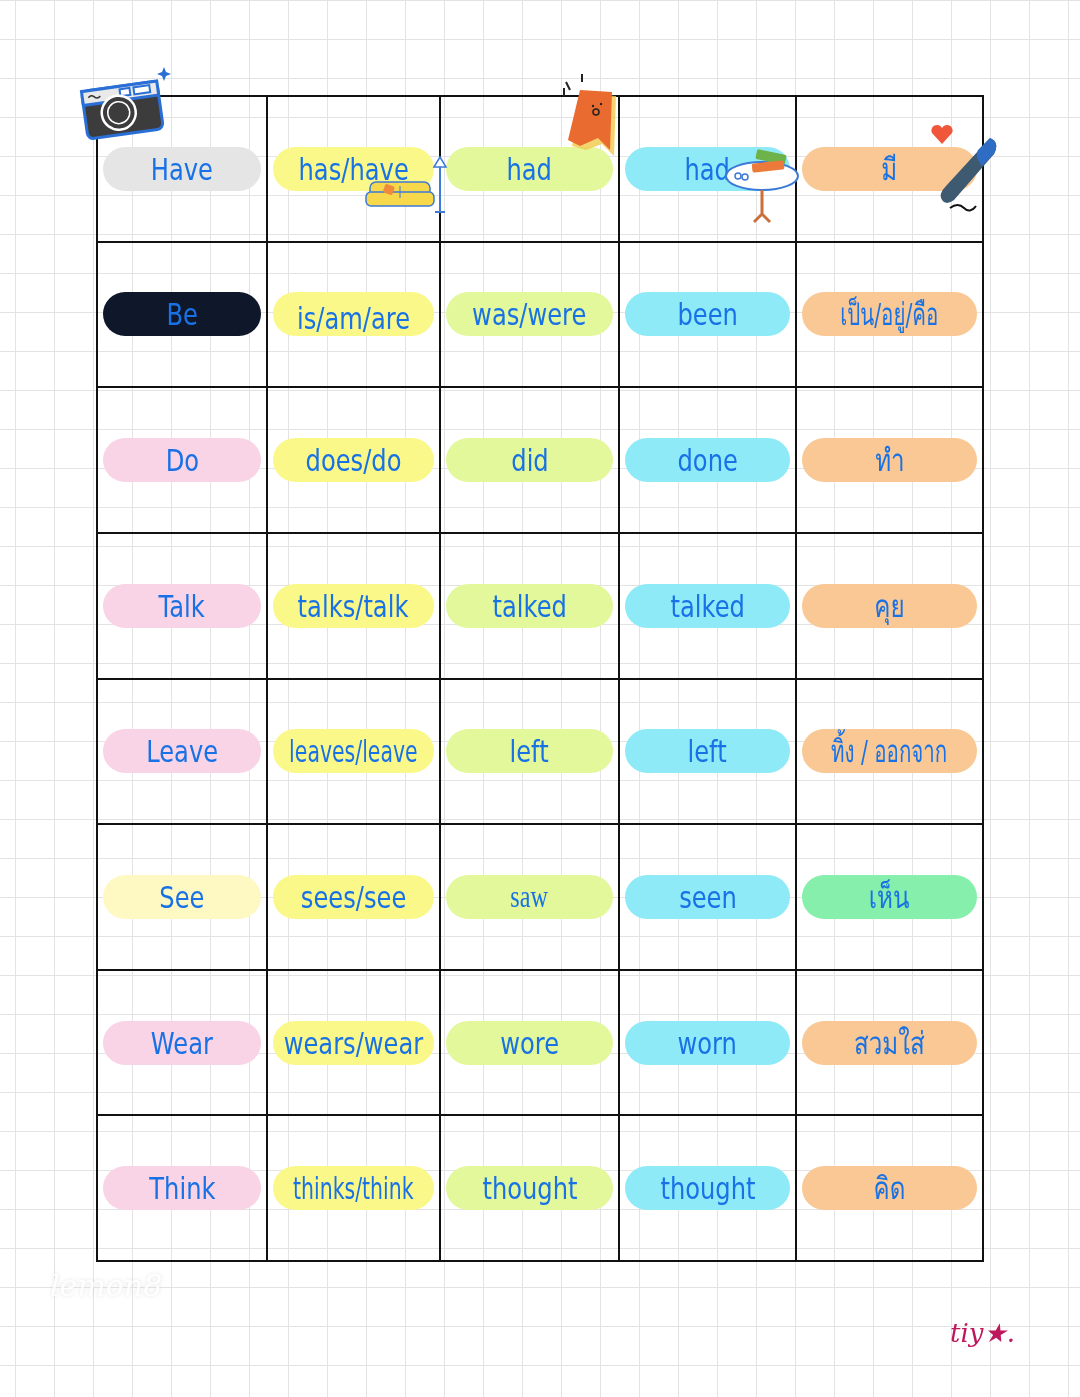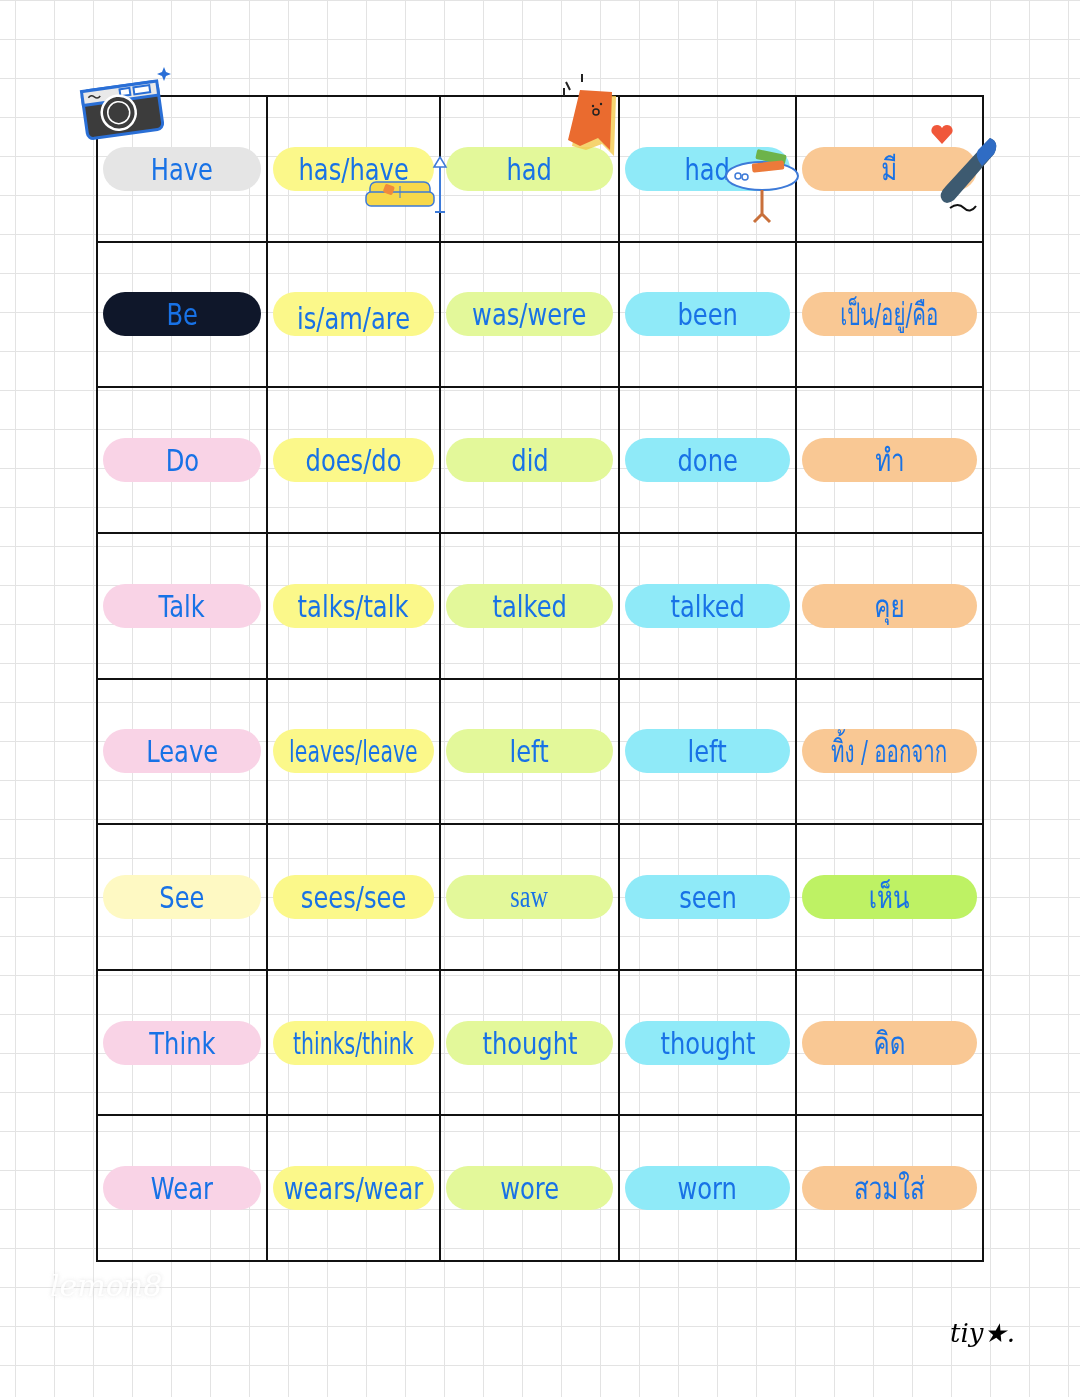--- a/index.html
+++ b/index.html
@@ -39,21 +39,21 @@
   }
   .pill span { display: inline-block; transform: scaleX(0.78); transform-origin: center; }
   .pill.narrow span { transform: scaleX(0.66); }
   .deco { position: absolute; }
   .watermark {
     position: absolute; left: 50px; top: 1268px; font-size: 30px; color: #ffffff;
     font-style: italic; font-family: "DejaVu Serif", serif; opacity: .9;
     text-shadow: 0 0 4px rgba(200,200,200,.6);
   }
   .signature {
-    position: absolute; left: 950px; top: 1318px; font-size: 26px; color: #000000;
+    position: absolute; left: 950px; top: 1318px; font-size: 26px; color: #be185d;
     font-family: "DejaVu Serif", serif; font-style: italic;
   }
 </style>
 </head>
 <body>
 
 <div class="sheet">
   <table class="verbs">
     <colgroup>
         <col class="c0">
@@ -154,56 +154,56 @@
             </div></td>
           <td><div class="pill" style="background: rgb(251, 248, 138);">
               <span>sees/see</span>
             </div></td>
           <td><div class="pill" style="background: rgb(227, 248, 154); font-family: Liberation Serif, serif;">
               <span>saw</span>
             </div></td>
           <td><div class="pill" style="background: rgb(143, 234, 248);">
               <span>seen</span>
             </div></td>
-          <td><div class="pill" style="background: #bef264;">
+          <td><div class="pill" style="background: #86efac;">
               <span>เห็น</span>
+            </div></td>
+        </tr>
+        <tr class="row">
+          <td><div class="pill" style="background: rgb(249, 211, 230);">
+              <span>Wear</span>
+            </div></td>
+          <td><div class="pill" style="background: rgb(251, 248, 138);">
+              <span>wears/wear</span>
+            </div></td>
+          <td><div class="pill" style="background: rgb(227, 248, 154);">
+              <span>wore</span>
+            </div></td>
+          <td><div class="pill" style="background: rgb(143, 234, 248);">
+              <span>worn</span>
+            </div></td>
+          <td><div class="pill" style="background: rgb(249, 200, 148);">
+              <span>สวมใส่</span>
             </div></td>
         </tr>
         <tr class="row">
           <td><div class="pill" style="background: rgb(249, 211, 230);">
               <span>Think</span>
             </div></td>
           <td><div class="pill narrow" style="background: rgb(251, 248, 138);">
               <span>thinks/think</span>
             </div></td>
           <td><div class="pill" style="background: rgb(227, 248, 154);">
               <span>thought</span>
             </div></td>
           <td><div class="pill" style="background: rgb(143, 234, 248);">
               <span>thought</span>
             </div></td>
           <td><div class="pill" style="background: rgb(249, 200, 148);">
               <span>คิด</span>
-            </div></td>
-        </tr>
-        <tr class="row">
-          <td><div class="pill" style="background: rgb(249, 211, 230);">
-              <span>Wear</span>
-            </div></td>
-          <td><div class="pill" style="background: rgb(251, 248, 138);">
-              <span>wears/wear</span>
-            </div></td>
-          <td><div class="pill" style="background: rgb(227, 248, 154);">
-              <span>wore</span>
-            </div></td>
-          <td><div class="pill" style="background: rgb(143, 234, 248);">
-              <span>worn</span>
-            </div></td>
-          <td><div class="pill" style="background: rgb(249, 200, 148);">
-              <span>สวมใส่</span>
             </div></td>
         </tr>
       </tbody>
   </table>
 </div>
 
 <svg class="deco" style="left:78px;top:72px" width="90" height="70" viewBox="0 0 90 70">
   <g transform="rotate(-8 45 35)">
     <rect x="6" y="14" width="76" height="48" rx="6" fill="#3c3c3c" stroke="#2a6fd6" stroke-width="3"></rect>
     <rect x="6" y="14" width="76" height="14" fill="#e9e9e9" stroke="#2a6fd6" stroke-width="3"></rect>

